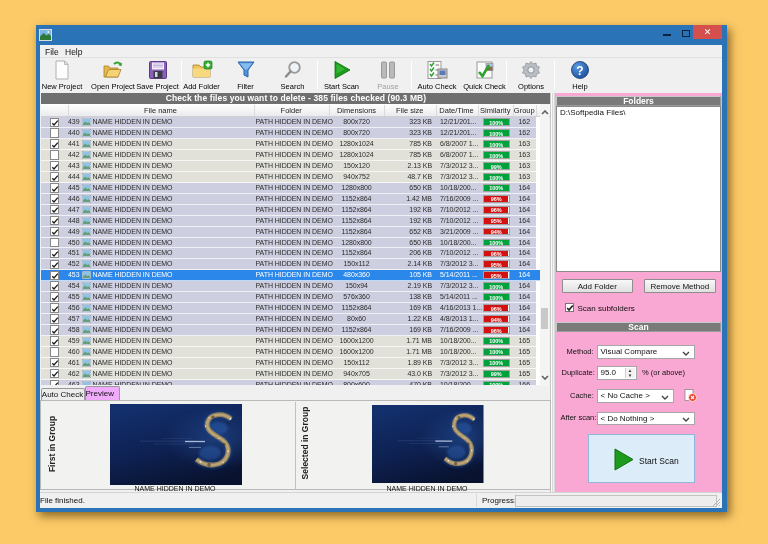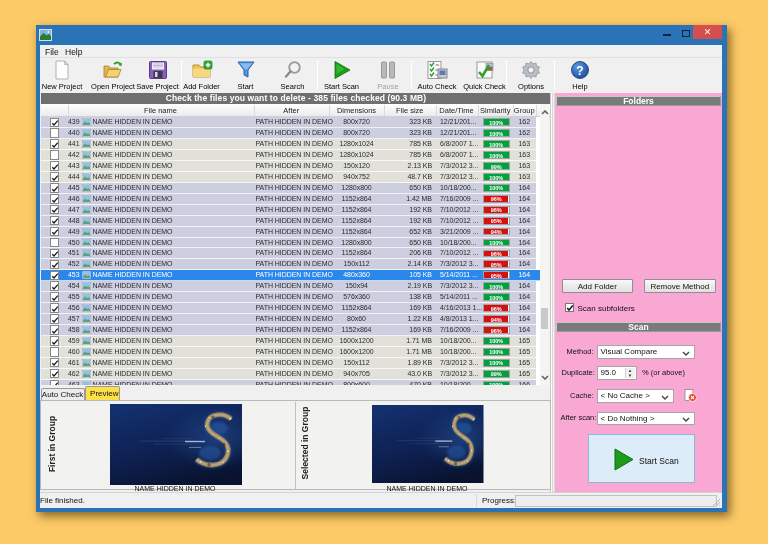--- a/index.html
+++ b/index.html
@@ -39,21 +39,21 @@
 .sb { position:absolute; left:442px; top:50%; margin-top:-3.9px; width:27.5px; height:7.8px; border:1px solid #a2a2a2; background:#fff; }
 .sbf { position:absolute; left:0; top:0; height:100%; }
 .sbt { position:absolute; left:0; top:0.5px; width:100%; text-align:center; font-size:5.5px; line-height:6px; color:#fff; font-weight:bold; }
 .cgrp { position:absolute; left:472.5px; width:22.5px; text-align:center; }
 
 #vscroll { position:absolute; left:499.5px; top:58.5px; width:9.5px; height:282px; background:#f4f4f2; }
 #vthumb { position:absolute; left:1px; top:204px; width:7.5px; height:21px; background:#c9c9c9; }
 
 #tabbar { position:absolute; left:0; top:340.5px; height:14px; font-size:8px; color:#111; }
 .tab1 { position:absolute; left:0.5px; top:2px; width:44px; height:12.5px; background:#ececec; border:1px solid #9a9a9a; border-bottom:none; text-align:center; line-height:12px; border-radius:2px 2px 0 0; }
-.tab2 { position:absolute; left:44.5px; top:0px; width:35px; height:14.5px; background:#fde047; border:1px solid #9a9a9a; border-bottom:none; text-align:right; line-height:14px; border-radius:2px 2px 0 0; }
+.tab2 { position:absolute; left:44.5px; top:0px; width:35px; height:14.5px; background:#f0abfc; border:1px solid #9a9a9a; border-bottom:none; text-align:left; line-height:14px; border-radius:2px 2px 0 0; }
 #pvpanel { position:absolute; left:0px; top:354.5px; width:511px; height:90.5px; background:#f2f2f1; border:1px solid #b9b9b9; }
 .vlabel { position:absolute; font-size:8.5px; font-weight:bold; color:#222; transform:rotate(-90deg); transform-origin:center; white-space:nowrap; }
 .pimg { position:absolute; }
 .pcap { position:absolute; font-size:7px; color:#111; text-align:center; }
 #pvdiv { position:absolute; left:253.5px; top:1px; width:1px; height:88px; background:#c0c0c0; }
 
 #rpanel { position:absolute; left:513.5px; top:48px; width:168.5px; height:415px; background:#f9a8d4; border-left:1px solid #d8d8d8; }
 .hdrbar { position:absolute; left:1.5px; width:165px; height:10px; background:#7a7a7a; border:1px solid #9a9a9a; border-top-color:#c8c8c8; border-left-color:#c8c8c8; color:#fff; font-weight:bold; font-size:8.5px; text-align:center; line-height:9px; }
 #flist { position:absolute; left:1.5px; top:12.5px; width:165px; height:166px; background:#fff; border:1px solid #8a8a8a; font-size:8px; color:#111; padding:1.5px 3px; }
 .btn { position:absolute; height:14.5px; background:linear-gradient(#f8f8f8,#e0e0e0); border:1px solid #8e8e8e; font-size:8px; color:#111; text-align:center; line-height:13px; border-radius:1px; }
@@ -109,21 +109,21 @@
           </svg><div class="lbl">Save Project</div></div>
 <div class="tbtn" style="left:138.5px"><svg width="22" height="20" viewBox="0 0 22 20">
             <path d="M2 5 L8 5 L10 7 L19 7 L19 17 L2 17 Z" fill="#f0c455" stroke="#a5802a" stroke-width="0.8"></path>
             <path d="M2 8.5 L19 8.5 L19 17 L2 17 Z" fill="#f7d87e"></path>
             <rect x="13" y="1" width="8" height="8" rx="1.5" fill="#35ad35" stroke="#1d7a1d" stroke-width="0.7"></rect>
             <path d="M17 2.8 L17 7.2 M14.8 5 L19.2 5" stroke="#fff" stroke-width="1.5"></path>
           </svg><div class="lbl">Add Folder</div></div>
 <div class="tbtn" style="left:182.5px"><svg width="20" height="20" viewBox="0 0 20 20">
             <path d="M2 2 L18 2 L12 10 L12 17 L8 15 L8 10 Z" fill="#4f94dc" stroke="#2a62a8" stroke-width="1"></path>
             <path d="M3.8 3.2 L16.2 3.2 L11 9.6 L9 9.6 Z" fill="#85bdf0"></path>
-          </svg><div class="lbl">Start</div></div>
+          </svg><div class="lbl">Filter</div></div>
 <div class="tbtn" style="left:229.5px"><svg width="20" height="20" viewBox="0 0 20 20">
             <circle cx="11.5" cy="7.5" r="5.2" fill="none" stroke="#9a9a9a" stroke-width="2"></circle>
             <circle cx="11.5" cy="7.5" r="4.2" fill="#eef4fa" opacity="0.7"></circle>
             <line x1="7.5" y1="11.5" x2="3" y2="16.5" stroke="#8a8a8a" stroke-width="2.4" stroke-linecap="round"></line>
           </svg><div class="lbl">Search</div></div>
 <div class="tbtn" style="left:278.5px"><svg width="20" height="20" viewBox="0 0 20 20">
             <path d="M3 1.5 L18 10 L3 18.5 Z" fill="#1d9b1d" stroke="#0d700d" stroke-width="0.8"></path>
             <path d="M4.5 4 L13 9 L4.5 14 Z" fill="#3fc23f" opacity="0.65"></path>
           </svg><div class="lbl">Start Scan</div></div>
 <div class="tbtn" style="left:325px"><svg width="18" height="20" viewBox="0 0 18 20">
@@ -165,21 +165,21 @@
           </svg><div class="lbl">Help</div></div>
 <div class="tsep" style="left:141px"></div>
 <div class="tsep" style="left:277px"></div>
 <div class="tsep" style="left:371px"></div>
 <div class="tsep" style="left:465.5px"></div>
 <div class="tsep" style="left:513.5px"></div>
   </div>
   <div id="infobar">Check the files you want to delete - 385 files checked (90.3 MB)</div>
   <div id="thead">
     <div class="hc" style="left:27px;width:186px">File name</div>
-    <div class="hc" style="left:213px;width:75.5px">After</div>
+    <div class="hc" style="left:213px;width:75.5px">Folder</div>
     <div class="hc" style="left:288.5px;width:55px">Dimensions</div>
     <div class="hc" style="left:343.5px;width:51.5px">File size</div>
     <div class="hc" style="left:395px;width:42px">Date/Time</div>
     <div class="hc" style="left:437px;width:35.5px">Similarity</div>
     <div class="hc" style="left:472.5px;width:22.5px">Group</div>
     <div class="vline" style="left:27px"></div>
         <div class="vline" style="left:213px"></div>
     <div class="vline" style="left:288.5px"></div>
         <div class="vline" style="left:343.5px"></div>
     <div class="vline" style="left:395px"></div>
@@ -856,20 +856,21 @@
 <circle cx="113" cy="60.5" r="0.7"></circle>
             <circle cx="99" cy="14" r="0.6"></circle>
 </g>
 <rect x="75" y="38.2" width="20" height="1.4" fill="#c3d0e8" opacity="0.85"></rect>
 <rect x="79" y="44.5" width="12" height="1" fill="#9fb4d8" opacity="0.6"></rect>
 </svg>
     <div class="pcap" style="left:330px;top:84px;width:112px">NAME HIDDEN IN DEMO</div>
   </div>
   <div id="rpanel">
     <div class="hdrbar" style="top:2.5px">Folders</div>
+    <div id="flist">D:\Softpedia Files\</div>
     <div class="btn" style="left:7px;top:185.5px;width:71.5px">Add Folder</div>
     <div class="btn" style="left:89.5px;top:185.5px;width:71.5px">Remove Method</div>
     <div class="ck" style="left:10px;top:209.5px">
           <svg width="8" height="8" viewBox="0 0 8 8">
             <path d="M1.2 4 L3 6 L6.8 1.4" stroke="#222" stroke-width="1.6" fill="none"></path>
           </svg>
         </div>
     <div class="cklbl" style="left:23px;top:210.5px">Scan subfolders</div>
     <div class="hdrbar" style="top:228.5px">Scan</div>
     <div class="rlbl" style="left:12px;top:253.5px">Method:</div>

